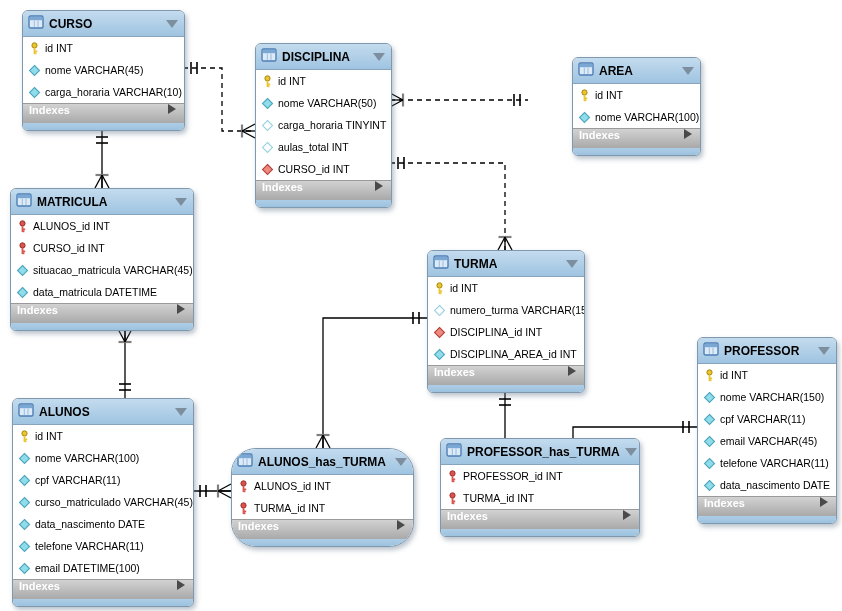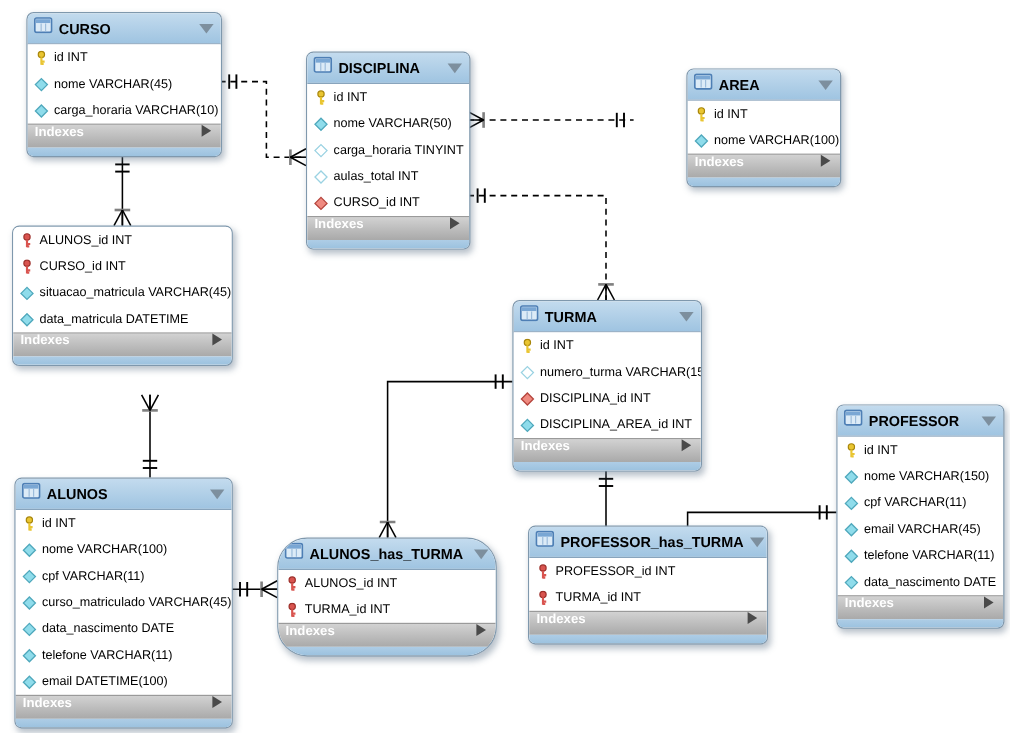--- a/index.html
+++ b/index.html
@@ -255,20 +255,29 @@
           <span>nome VARCHAR(100)</span>
         </div>
       </div>
     <div class="entity-footer">
       <span>Indexes</span>
       <span class="indexes-arrow"></span>
     </div>
     <div class="bottom-bar"></div>
   </div>
     <div class="entity" style="left: 10px; top: 188px; width: 182px;">
+    <div class="entity-header">
+      <span class="icon"><svg width="16" height="14">
+            <rect x="1" y="1" width="14" height="12" rx="1.5" fill="#dcebf7" stroke="#4e7fb5" stroke-width="1.4"></rect>
+            <rect x="2" y="2" width="12" height="3.2" fill="#7aa7d4"></rect>
+            <path d="M6.3 5.5 V12 M10 5.5 V12" stroke="#9cbcdb" stroke-width="1"></path>
+          </svg></span>
+      <span class="entity-title">MATRICULA</span>
+      <span class="collapse-icon"></span>
+    </div>
     <div class="rows">
         <div class="col-row">
           <span class="icon">
             <svg width="13" height="13">
               <circle cx="6.5" cy="3.4" r="2.6" fill="#d9544f" stroke="#9c2f2a" stroke-width="1"></circle>
               <path d="M6.5 5.8 L6.5 12 M6.5 9.3 L9.2 9.3 M6.5 11.3 L8.4 11.3" stroke="#d9544f" stroke-width="1.8" fill="none"></path>
             </svg>
           </span>
           <span>ALUNOS_id INT</span>
         </div>

